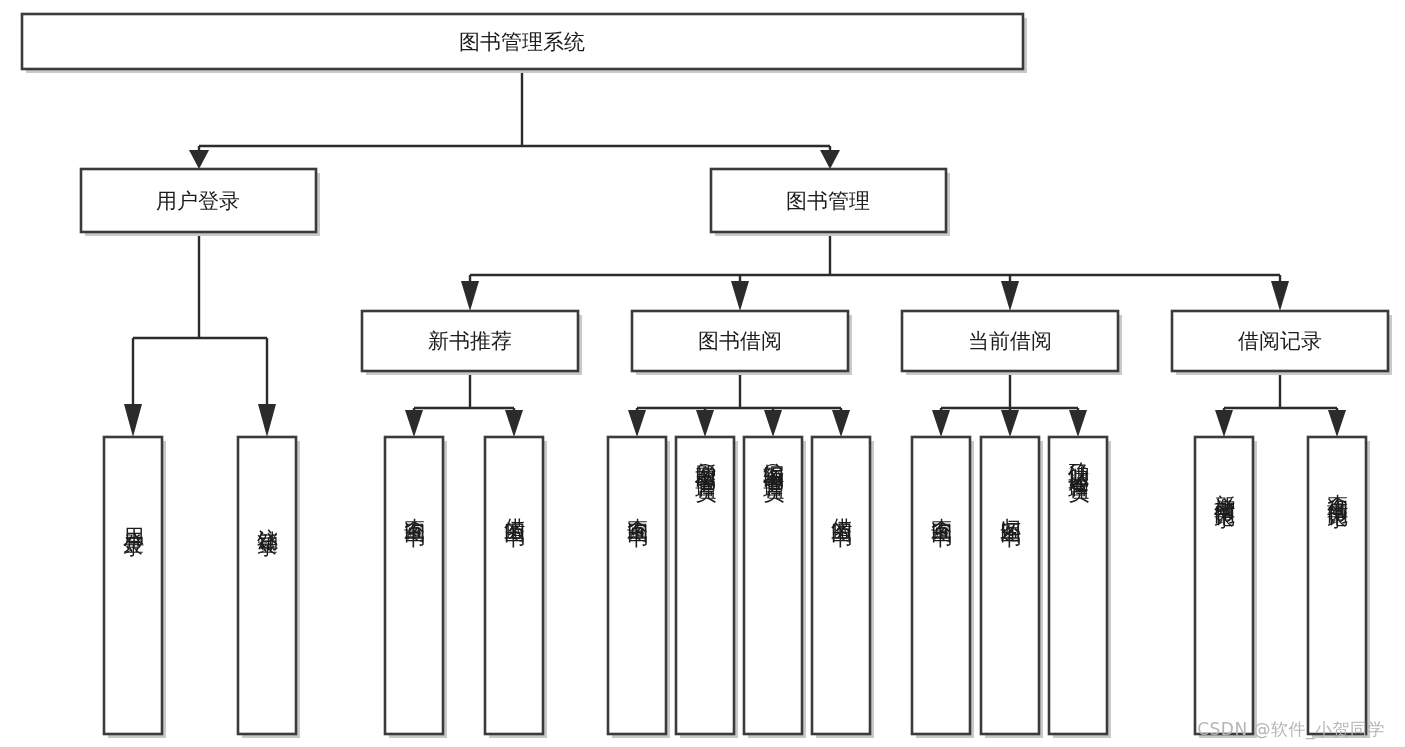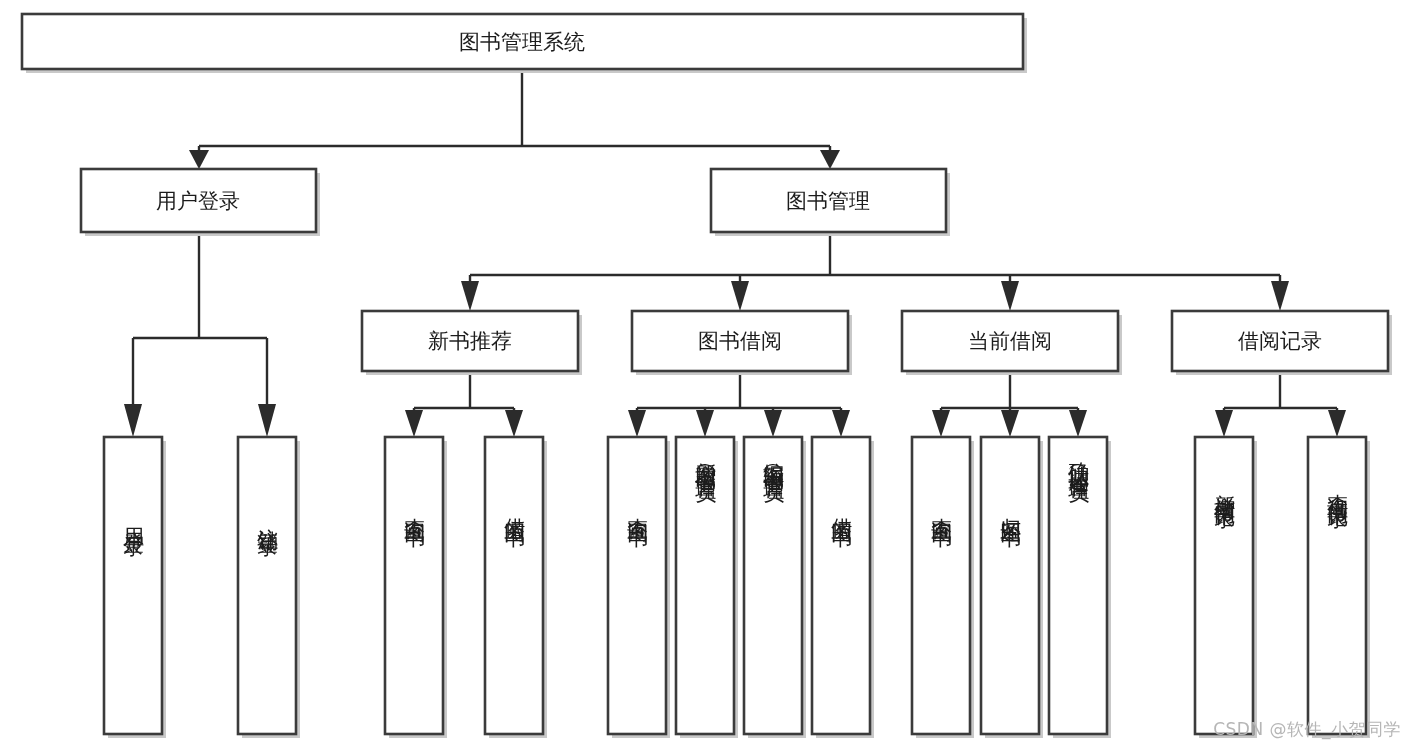--- a/index.html
+++ b/index.html
@@ -63,21 +63,21 @@
     text-orientation: upright;
     font-family: "DejaVu Sans", "Liberation Sans", sans-serif;
     font-size: 21px;
     line-height: 1.02;
     color: #1c1c1c;
     letter-spacing: 3px;
     white-space: nowrap;
   }
   .watermark {
     position: absolute;
-    right: 4px;
+    right: 20px;
     bottom: 6px;
     font-family: "DejaVu Sans", "Liberation Sans", sans-serif;
     font-size: 17px;
     color: #b6b6b6;
     letter-spacing: 0.5px;
     white-space: nowrap;
   }
 </style>
 </head>
 <body>

